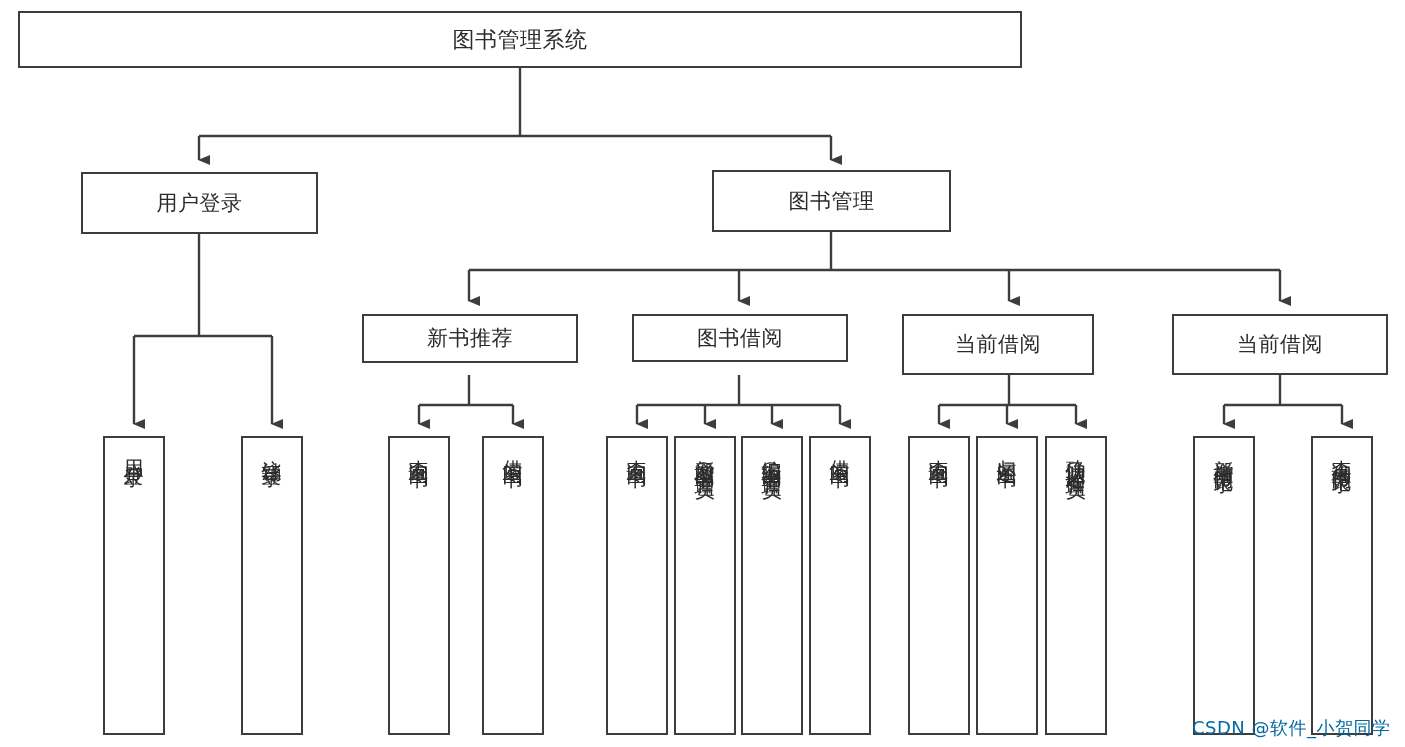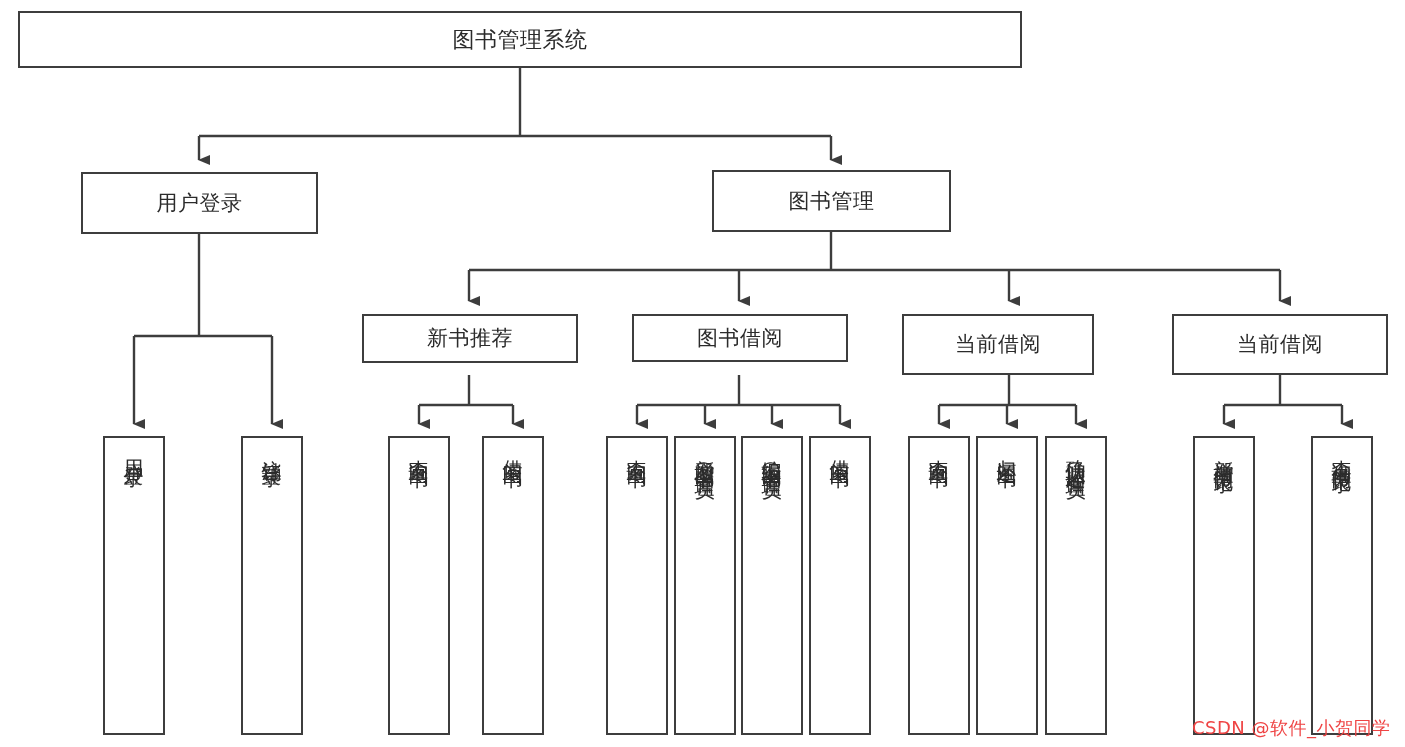--- a/index.html
+++ b/index.html
@@ -59,21 +59,21 @@
   .node.v .node-label {
     writing-mode: vertical-rl;
     text-orientation: upright;
     font-size: 20px;
     line-height: 1.0;
     letter-spacing: 3px;
     white-space: nowrap;
   }
   .watermark {
     position: absolute;
-    color: #ef4444;
+    color: #0369a1;
     font-size: 18px;
     letter-spacing: 0.5px;
     white-space: nowrap;
     user-select: none;
   }
 </style>
 </head>
 <body>
 
 <div id="diagram-root">

